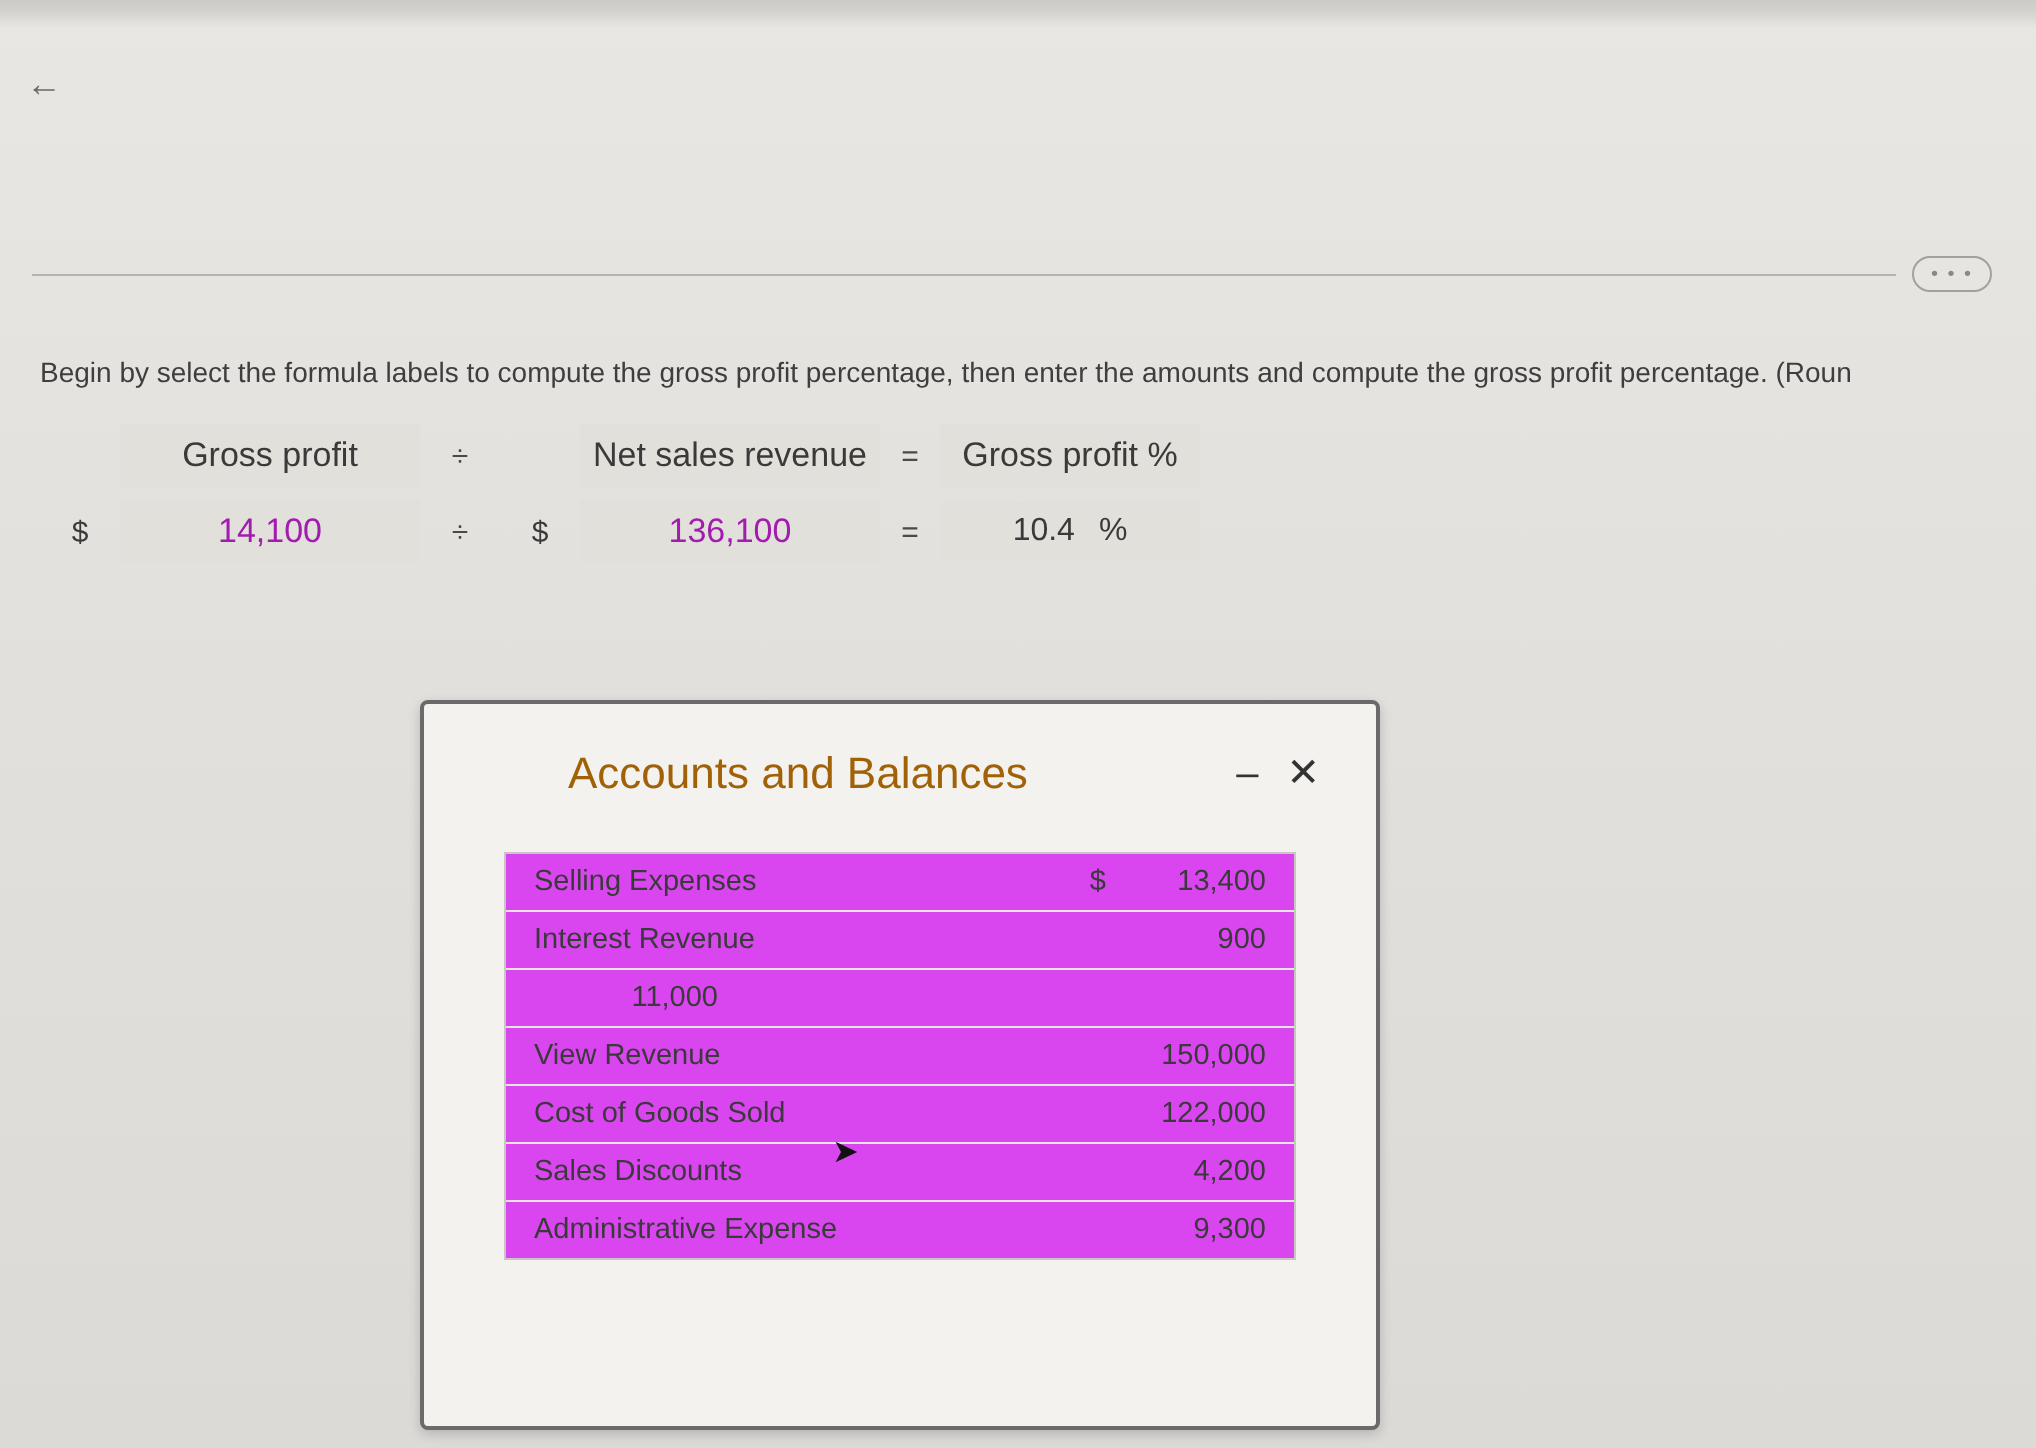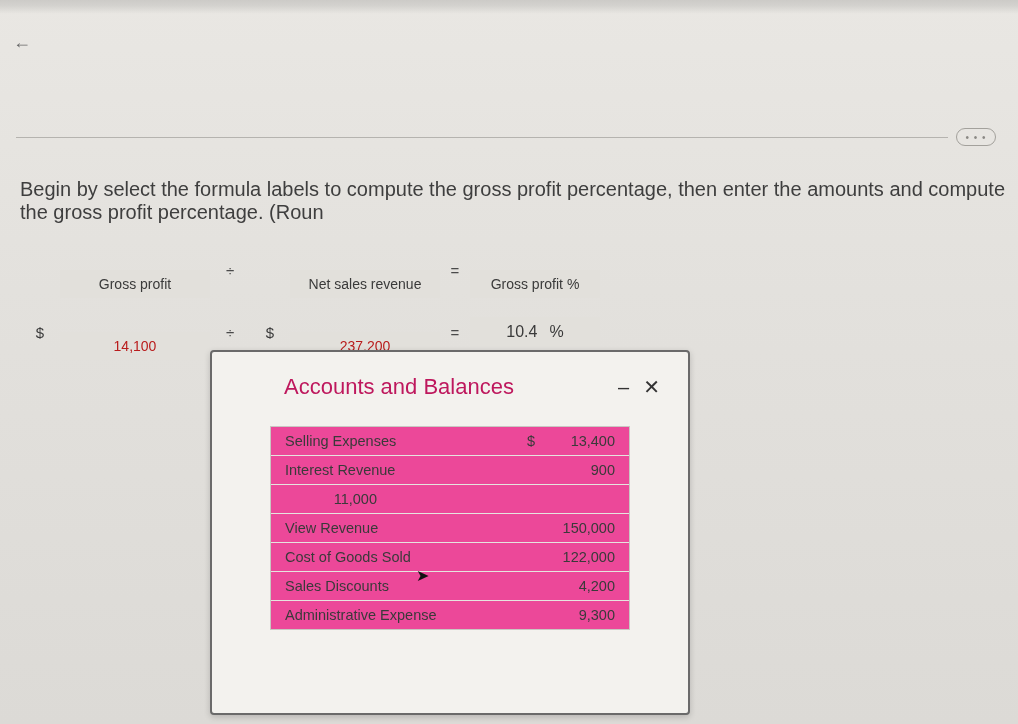--- a/index.html
+++ b/index.html
@@ -75,39 +75,38 @@
     letter-spacing: 1px;
     cursor: pointer;
   }
   .section2 {
     position: absolute;
     top: 178px;
     left: 20px;
     right: 0;
   }
   .prompt {
-    font-size: 20px;
+    font-size: 14px;
     color: #3e3e3e;
   }
   .formula {
     margin-top: 18px;
     display: grid;
     grid-template-columns: 40px 150px 40px 40px 150px 30px 130px 30px;
     row-gap: 6px;
     align-items: center;
   }
   .formula .hdr, .formula .val {
     background: #e2e0db;
     padding: 6px 4px;
-    font-size: 14px;
+    font-size: 17px;
     text-align: center;
-    margin-top: 28px;
   }
   .formula .hdr { color: #3a3a3a; }
-  .formula .val { color: #b91c1c; }
+  .formula .val { color: #a21caf; }
   .formula .op { text-align: center; font-size: 15px; color:#4a4a4a; }
   .formula .plain { text-align: center; font-size: 15px; }
   .formula .pct-cell {
     display: flex;
     align-items: center;
     justify-content: center;
     gap: 12px;
     background: #e2e0db;
     padding: 6px 4px;
   }
@@ -124,37 +123,37 @@
     padding: 22px 28px 10px 28px;
   }
   .modal-header {
     display: flex;
     align-items: center;
     justify-content: space-between;
     margin-bottom: 26px;
   }
   .modal-title {
     font-size: 22px;
-    color: #be185d;
+    color: #a16207;
     font-weight: 400;
     margin-left: 44px;
     text-align: right;
   }
   .modal-controls {
     display: flex;
     gap: 14px;
     color: #333;
     font-size: 20px;
   }
   .modal-controls span { cursor: pointer; line-height: 1; }
   .acct-table {
     margin: 0 auto;
-    width: 360px;
+    width: 396px;
     border: 1px solid #c9c7c2;
-    background: #ec4899;
+    background: #d946ef;
   }
   .acct-row {
     display: flex;
     justify-content: space-between;
     align-items: center;
     padding: 6px 14px 6px 14px;
     font-size: 14.5px;
     border-bottom: 1px solid #e6e4df;
     color: #3a3a3a;
   }
@@ -201,21 +200,21 @@
       <div class="plain"></div>
       <div class="hdr">Net sales revenue</div>
       <div class="op">=</div>
       <div class="hdr">Gross profit %</div>
       <div class="plain"></div>
 
       <div class="plain">$</div>
       <div class="val">14,100</div>
       <div class="op">÷</div>
       <div class="plain">$</div>
-      <div class="val">237,200</div>
+      <div class="val">136,100</div>
       <div class="op">=</div>
       <div class="pct-cell">
         <span>10.4</span>
         <span>%</span>
       </div>
       <div class="plain"></div>
     </div>
   </div>
 
   <div class="modal">

